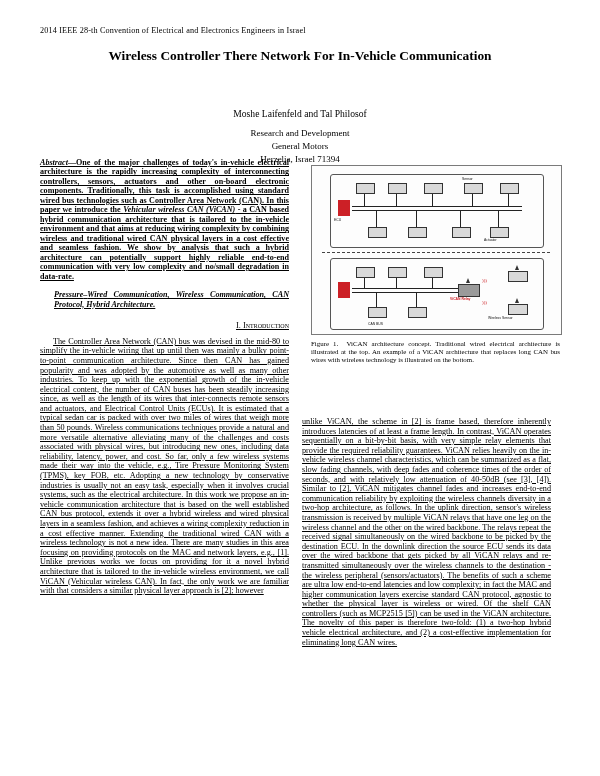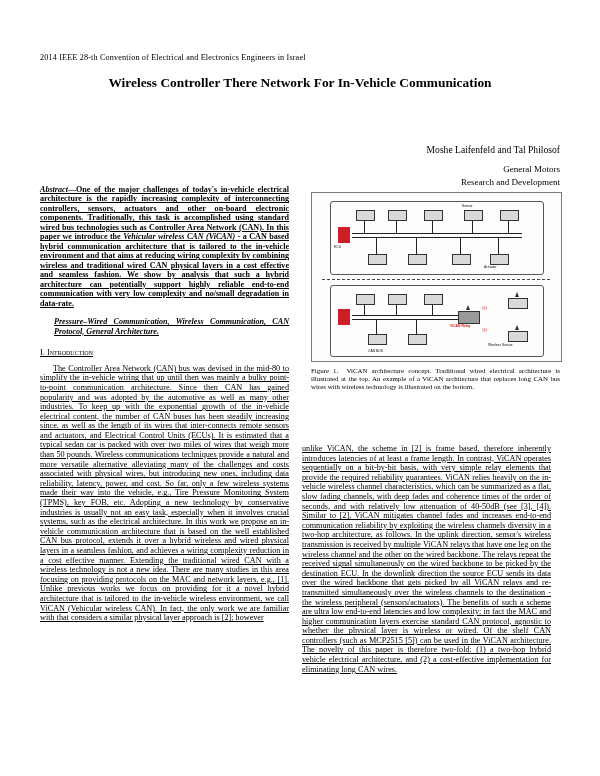--- a/index.html
+++ b/index.html
@@ -15,21 +15,20 @@
     position: relative;
     overflow: hidden;
   }
   .page {
     position: absolute;
     left: 0; top: 0;
     width: 600px;
     height: 680px;
     padding: 0;
     box-sizing: border-box;
-    margin-top: 27px;
   }
   .header-line {
     position: absolute;
     left: 40px;
     top: 26px;
     width: 520px;
     font-size: 8.2px;
     letter-spacing: 0.15px;
     color: #000;
   }
@@ -38,23 +37,23 @@
     left: 40px;
     top: 48px;
     width: 520px;
     text-align: center;
     font-size: 13.4px;
     font-weight: bold;
   }
   .authors {
     position: absolute;
     left: 40px;
-    top: 117px;
+    top: 108px;
     width: 520px;
-    text-align: right;
+    text-align: center;
     font-size: 9.6px;
   }
   .authors .name {
     font-size: 9.6px;
     margin-bottom: 9px;
   }
   .authors .aff {
     font-size: 9px;
     margin-bottom: 3px;
   }
@@ -88,21 +87,21 @@
   .keywords {
     font-weight: bold;
     font-style: italic;
     font-size: 8.1px;
     text-align: justify;
     margin-bottom: 12px;
     padding-left: 14px;
     text-indent: -0px;
   }
   .sec-head {
-    text-align: left;
+    text-align: right;
     font-size: 8.3px;
     font-variant: small-caps;
     margin: 10px 0 6px 0;
   }
   p.body {
     margin: 0 0 0 0;
     text-indent: 13px;
   }
   p.body + p.body { margin-top: 0; }
 
@@ -179,29 +178,29 @@
 <body>
 
 <div class="page">
 
   <div class="header-line">2014 IEEE 28-th Convention of Electrical and Electronics Engineers in Israel</div>
 
   <div class="title">Wireless Controller There Network For In-Vehicle Communication</div>
 
   <div class="authors">
     <div class="name">Moshe Laifenfeld and Tal Philosof</div>
+    <div class="aff">Research and Development</div>
     <div class="aff">General Motors</div>
-    <div class="aff">Research and Development</div>
     <div class="aff">Herzelia, Israel 71394</div>
   </div>
 
   <div class="col col-left">
     <div class="abstract"><span class="lead">Abstract</span><span>—</span><span>One of the major challenges of today's in-vehicle electrical architecture is the rapidly increasing complexity of interconnecting controllers, sensors, actuators and other on-board electronic components. Traditionally, this task is accomplished using standard wired bus technologies such as Controller Area Network (CAN). In this paper we introduce the </span><span class="emph">Vehicular wireless CAN (ViCAN)</span><span> - a CAN based hybrid communication architecture that is tailored to the in-vehicle environment and that aims at reducing wiring complexity by combining wireless and traditional wired CAN physical layers in a cost effective and seamless fashion. We show by analysis that such a hybrid architecture can potentially support highly reliable end-to-end communication with very low complexity and no/small degradation in data-rate.</span></div>
 
-    <div class="keywords"><span>Pressure</span><span>–</span><span>Wired Communication, Wireless Communication, CAN Protocol, General Architecture.</span></div>
+    <div class="keywords"><span>Pressure</span><span>–</span><span>Wired Communication, Wireless Communication, CAN Protocol, Hybrid Architecture.</span></div>
 
     <div class="sec-head">I.    Introduction</div>
 
     <p class="body">The Controller Area Network (CAN) bus was devised in the mid-80 to simplify the in-vehicle wiring that up until then was mainly a bulky point-to-point communication architecture. Since then CAN has gained popularity and was adopted by the automotive as well as many other industries. To keep up with the exponential growth of the in-vehicle electrical content, the number of CAN buses has been steadily increasing since, as well as the length of its wires that inter-connects remote sensors and actuators, and Electrical Control Units (ECUs). It is estimated that a typical sedan car is packed with over two miles of wires that weigh more than 50 pounds. Wireless communications techniques provide a natural and more versatile alternative alleviating many of the challenges and costs associated with physical wires, but introducing new ones, including data reliability, latency, power, and cost. So far, only a few wireless systems made their way into the vehicle, e.g., Tire Pressure Monitoring System (TPMS), key FOB, etc. Adopting a new technology by conservative industries is usually not an easy task, especially when it involves crucial systems, such as the electrical architecture. In this work we propose an in-vehicle communication architecture that is based on the well established CAN bus protocol, extends it over a hybrid wireless and wired physical layers in a seamless fashion, and achieves a wiring complexity reduction in a cost effective manner. Extending the traditional wired CAN with a wireless technology is not a new idea. There are many studies in this area focusing on providing protocols on the MAC and network layers, e.g., [1]. Unlike previous works we focus on providing for it a novel hybrid architecture that is tailored to the in-vehicle wireless environment, we call ViCAN (Vehicular wireless CAN). In fact, the only work we are familiar with that considers a similar physical layer approach is [2]; however</p>
   </div>
 
   <div class="figure-box">
     <div class="fig-img">
 
       <div class="car-body" style="left:18px; top:8px; width:212px; height:72px;"></div>

